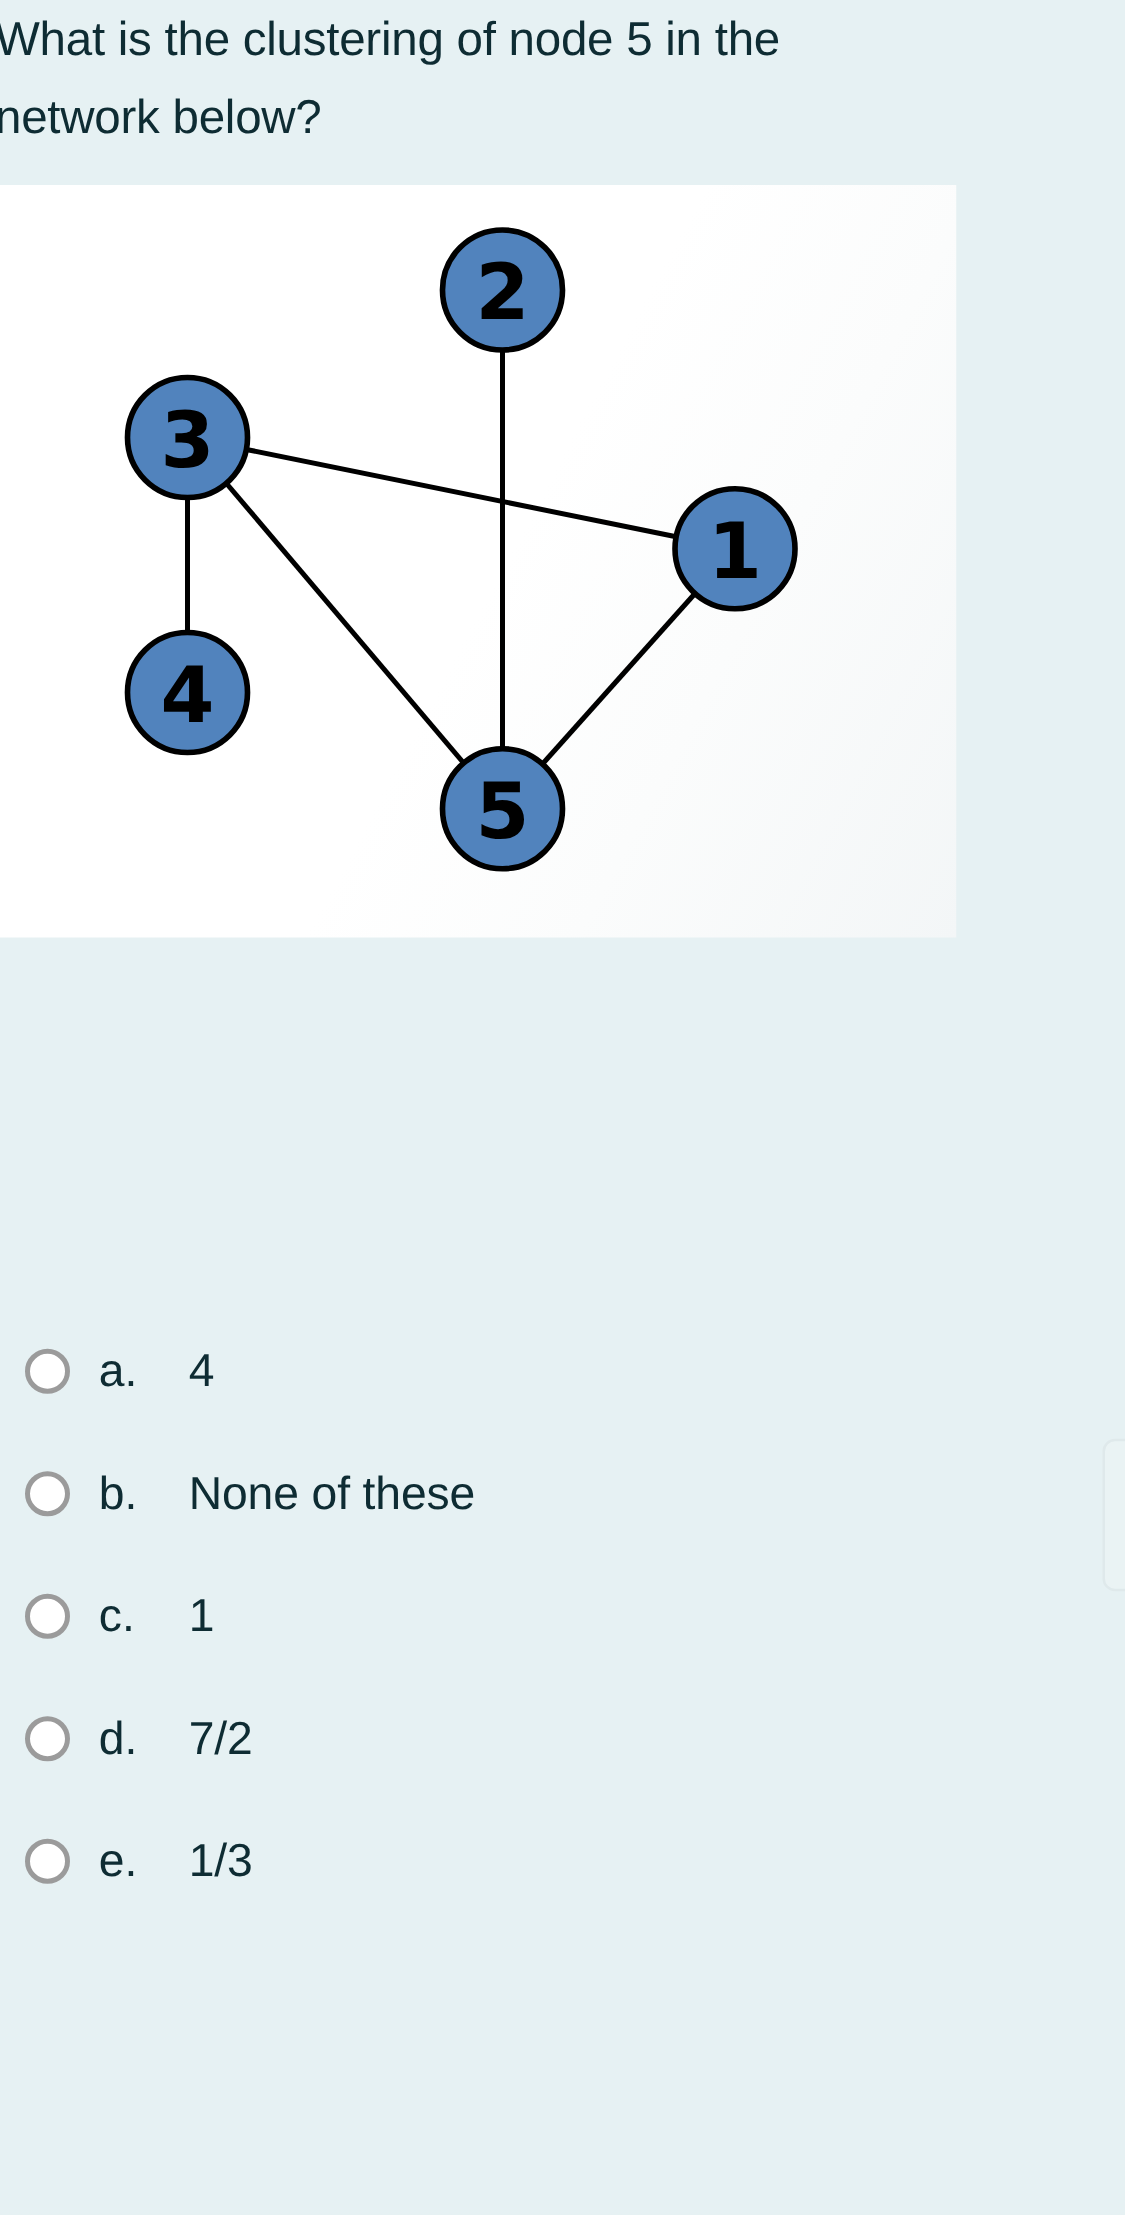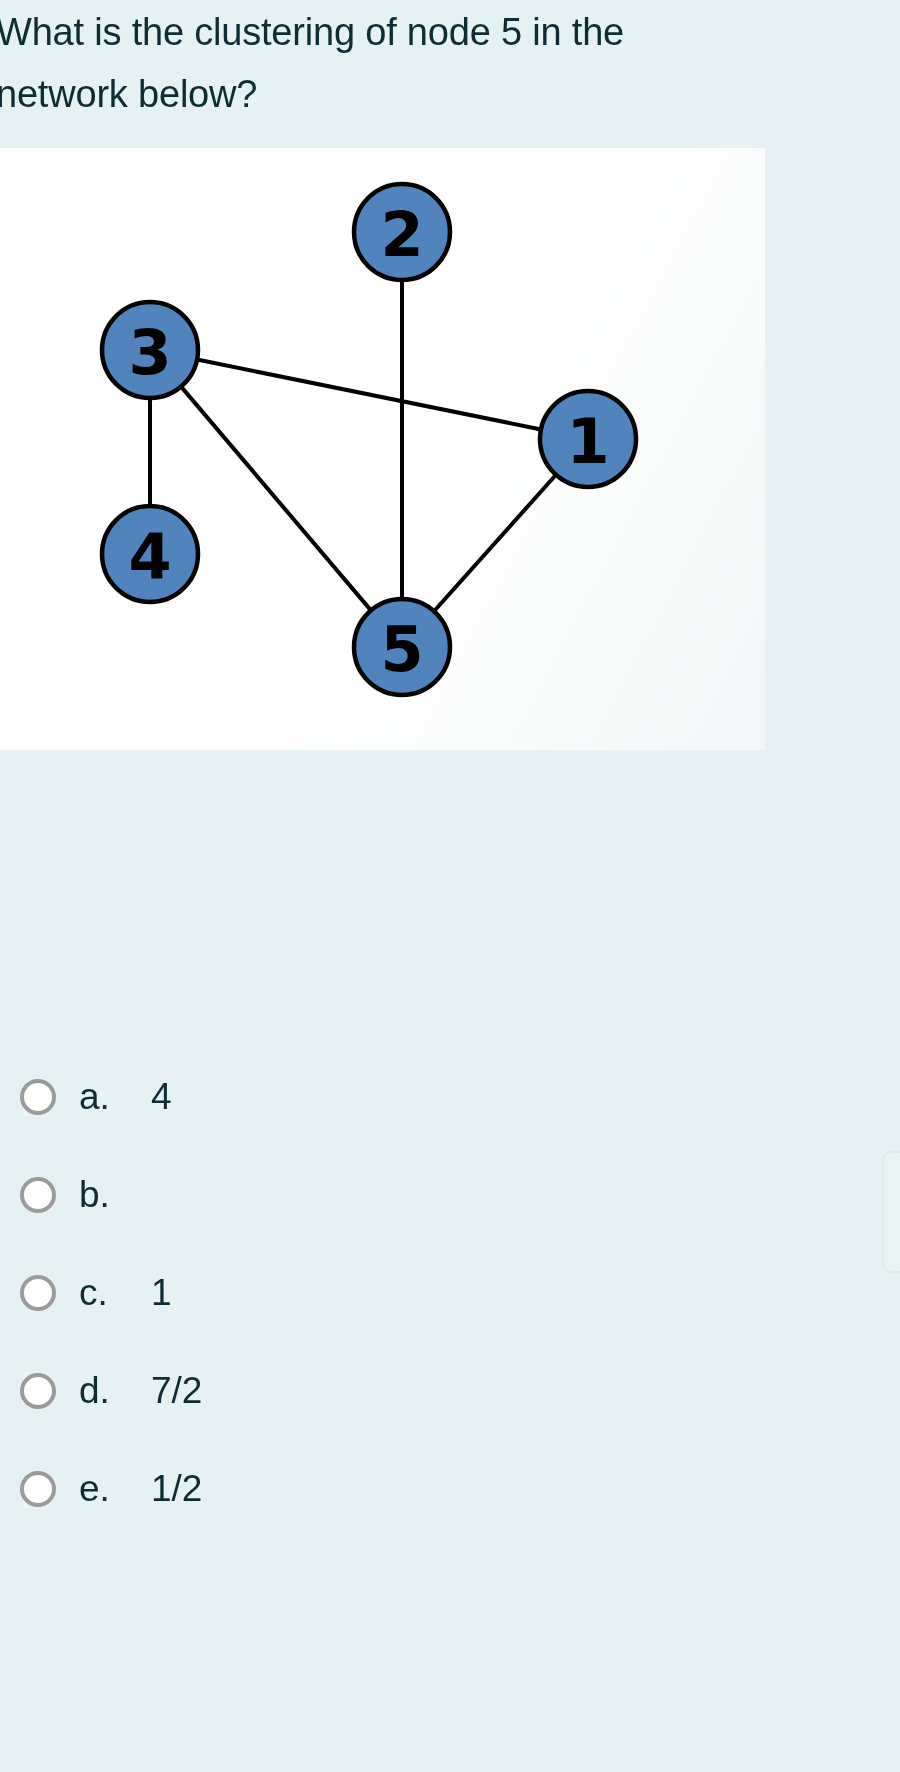--- a/index.html
+++ b/index.html
@@ -153,29 +153,30 @@
 
 <div class="options-list" id="options-list">
     <div class="option-row">
       <span class="radio-button"></span>
       <span class="option-letter">a.</span>
       <span class="option-text">4</span>
     </div>
     <div class="option-row">
       <span class="radio-button"></span>
       <span class="option-letter">b.</span>
+      <span class="option-text">None of these</span>
     </div>
     <div class="option-row">
       <span class="radio-button"></span>
       <span class="option-letter">c.</span>
       <span class="option-text">1</span>
     </div>
     <div class="option-row">
       <span class="radio-button"></span>
       <span class="option-letter">d.</span>
       <span class="option-text">7/2</span>
     </div>
     <div class="option-row">
       <span class="radio-button"></span>
       <span class="option-letter">e.</span>
-      <span class="option-text">1/2</span>
+      <span class="option-text">1/3</span>
     </div>
   </div>
 
 </body></html>

